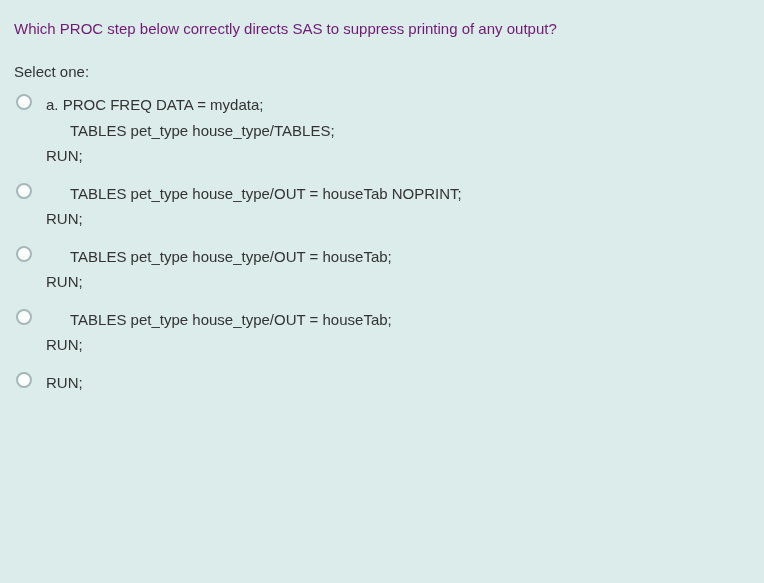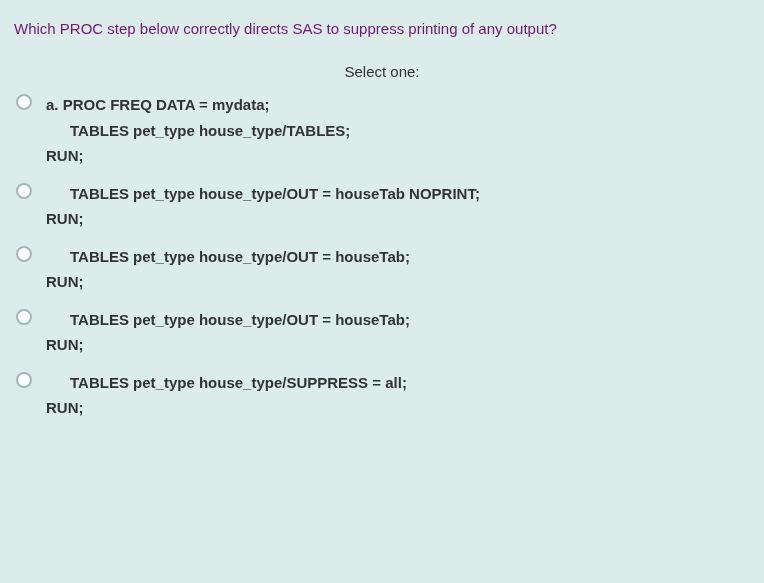--- a/index.html
+++ b/index.html
@@ -18,25 +18,23 @@
       overflow: hidden;
     }
     .question-text {
       color: #701a75;
       margin-bottom: 24px;
       line-height: 1.4;
     }
     .select-one {
       color: #333;
       margin-bottom: 12px;
-      text-align: center;
     }
     .options-container {
       margin-left: 2px;
-      font-weight: bold;
     }
     .option {
       display: flex;
       align-items: flex-start;
       margin-bottom: 12px;
     }
     .radio-circle {
       width: 16px;
       height: 16px;
       border: 2px solid #a5b8b8;
@@ -103,18 +101,17 @@
     <div class="radio-circle"></div>
     <div class="option-body">
       <span class="code-line code-indent">TABLES pet_type house_type/OUT = houseTab;</span>
       <span class="code-line">RUN;</span>
     </div>
   </div>
 
   <div class="option">
     <div class="radio-circle"></div>
     <div class="option-body">
-      <span class="code-line code-indent">TABLES pet_type house_type/SUPPRESS = all;</span>
       <span class="code-line">RUN;</span>
     </div>
   </div>
 
 </div>
 
 </body></html>

